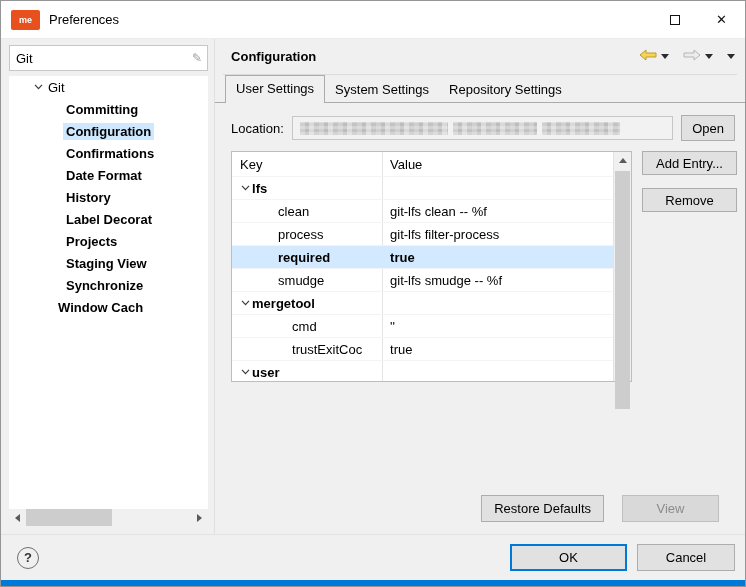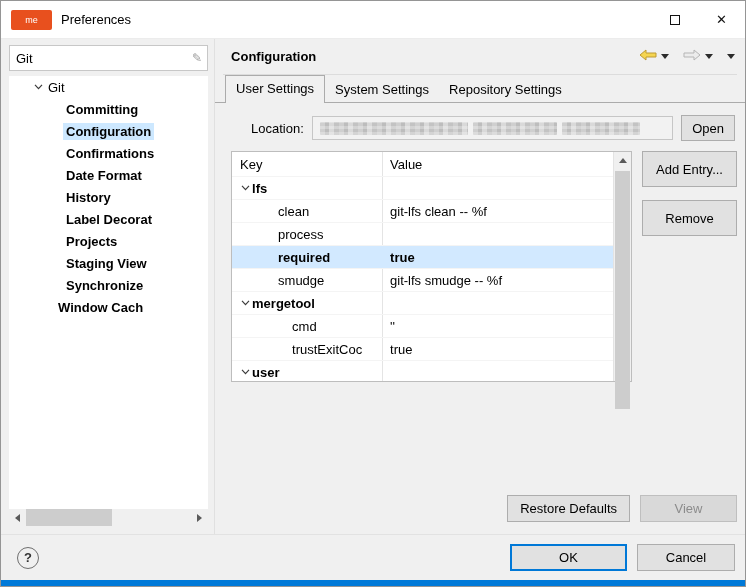--- a/index.html
+++ b/index.html
@@ -4,22 +4,22 @@
 <style>
   * { margin:0; padding:0; box-sizing:border-box; }
   html,body { background:#ffffff; }
   body { font-family:"Liberation Sans", sans-serif; font-size:13px; color:#000; }
 
   .window { width:746px; height:587px; border:1px solid #959595; background:#f0f0f0;
             display:flex; flex-direction:column; position:relative; overflow:hidden; }
 
   
   .titlebar { flex:0 0 38px; background:#fff; display:flex; align-items:center; border-bottom:1px solid #ececec; }
-  .app-icon { width:41px; height:20px; margin-left:10px; background:#e8501e; color:#fff;
-              font-size:9px; font-weight:normal; display:flex; align-items:center; justify-content:center; border-radius:2px; }
+  .app-icon { width:29px; height:20px; margin-left:10px; background:#e8501e; color:#fff;
+              font-size:9px; font-weight:bold; display:flex; align-items:center; justify-content:center; border-radius:2px; }
   .win-title { margin-left:9px; font-size:13px; }
   .win-controls { margin-left:auto; display:flex; height:100%; }
   .win-btn { width:47px; height:100%; display:flex; align-items:center; justify-content:center; font-size:13px; color:#111; }
   .max-glyph { width:10px; height:10px; border:1px solid #111; display:inline-block; }
 
   
   .content { flex:1; display:flex; min-height:0; }
 
   
   .sidebar { flex:0 0 193px; padding:6px 6px 0 8px; display:flex; flex-direction:column; }
@@ -52,34 +52,34 @@
   .page-title { font-weight:bold; font-size:13px; }
   .nav { margin-left:auto; display:flex; align-items:center; gap:4px; padding-right:2px; }
   .nav .gap { width:6px; }
 
   .tabs { flex:0 0 27px; display:flex; align-items:flex-end; position:relative; padding-left:2px; }
   .tabs::after { content:""; position:absolute; left:-8px; right:-8px; bottom:0; height:1px; background:#ababab; }
   .tab { padding:5px 10px 6px; position:relative; z-index:1; cursor:default; }
   .tab.active { background:#f0f0f0; border:1px solid #ababab; border-bottom:0; z-index:2; padding-bottom:7px; }
 
   .tab-body { flex:1; position:relative; padding:12px 0 0 8px; }
-  .loc-row { display:flex; align-items:center; gap:8px; padding-right:2px;margin-left:20px; }
+  .loc-row { display:flex; align-items:center; gap:8px; padding-right:2px; }
   .loc-field { flex:1; height:24px; border:1px solid #c6c6c6; background:#f2f2f2;
                display:flex; align-items:center; gap:5px; padding:0 7px; overflow:hidden; }
 
   .redacted { display:inline-block; height:13px; border-radius:1px; flex:0 0 auto;
     background:
       repeating-linear-gradient(0deg, rgba(255,255,255,.28) 0 3px, rgba(0,0,0,0) 3px 6px),
       repeating-linear-gradient(90deg, #cfcfcf 0 5px, #bdbdbd 5px 9px, #d9d9d9 9px 14px, #c3c3c3 14px 19px); }
 
   .btn { background:#e1e1e1; border:1px solid #adadad; height:27px; padding:0 12px;
          font:13px "Liberation Sans", sans-serif; color:#000; display:inline-flex;
          align-items:center; justify-content:center; cursor:default; }
   .btn.small { height:26px; padding:0 10px; }
-  .btn.side { width:95px; height:36px; }
+  .btn.side { width:95px; height:24px; }
   .btn.disabled { background:#d9d9d9; border-color:#bfbfbf; color:#8c8c8c; }
   .btn.default { border:2px solid #0078d7; }
 
   .table-wrap { display:flex; margin-top:10px; }
   .table { width:420px; height:231px; border:1px solid #bdbdbd; background:#fff; display:flex; }
   .tcols { flex:1; position:relative; overflow:hidden; }
   .tcols::before { content:""; position:absolute; top:0; bottom:0; left:150px; width:1px; background:#e4e4e4; }
   .thead { height:24px; display:flex; align-items:center; position:relative; }
   .th-key { width:150px; flex:0 0 150px; padding-left:8px; }
   .th-value { padding-left:8px; }
@@ -87,21 +87,21 @@
   .trow.selected { background:#d2e9ff;font-weight:bold; }
   .tkey { width:150px; flex:0 0 150px; display:flex; align-items:center; white-space:nowrap; overflow:hidden; }
   .tkey.group span.klabel { font-weight:bold; }
   .tval { flex:1; padding-left:8px; display:flex; align-items:center; gap:4px; white-space:nowrap; overflow:hidden; }
 
   .vscroll { flex:0 0 17px; background:#f0f0f0; border-left:1px solid #e3e3e3; position:relative;
              display:flex; flex-direction:column; justify-content:space-between; align-items:center; }
   .vthumb { position:absolute; top:19px; left:1px; right:1px; height:238px; background:#cdcdcd; }
 
   .sidebtns { display:flex; flex-direction:column; gap:13px; margin-left:10px; }
-  .defaults { position:absolute; right:0; bottom:12px; display:flex; gap:10px; }
+  .defaults { position:absolute; right:18px; bottom:12px; display:flex; gap:18px; }
 
   
   .footer { flex:0 0 46px; border-top:1px solid #e2e2e2; background:#f0f0f0;
             display:flex; align-items:center; padding:0 10px; }
   .help-btn { width:22px; height:22px; border-radius:50%; border:1px solid #6f6f6f; color:#333;
               display:flex; align-items:center; justify-content:center; font-weight:bold; font-size:13px; margin-left:6px; }
   .btn.ok { width:117px; margin-left:auto; }
   .btn.cancel { width:98px; margin-left:10px; }
   .strip { flex:0 0 6px; background:#0079d8; }
 </style>
@@ -253,20 +253,21 @@
                   <div class="trow">
                     <div class="tkey" style="padding-left: 46px;">
                       <span class="klabel">clean</span>
                     </div>
                     <div class="tval">git-lfs clean -- %f</div>
                   </div>
                   <div class="trow">
                     <div class="tkey" style="padding-left: 46px;">
                       <span class="klabel">process</span>
                     </div>
+                    <div class="tval">git-lfs filter-process</div>
                   </div>
                   <div class="trow selected">
                     <div class="tkey" style="padding-left: 46px;">
                       <span class="klabel">required</span>
                     </div>
                     <div class="tval">true</div>
                   </div>
                   <div class="trow">
                     <div class="tkey" style="padding-left: 46px;">
                       <span class="klabel">smudge</span>

